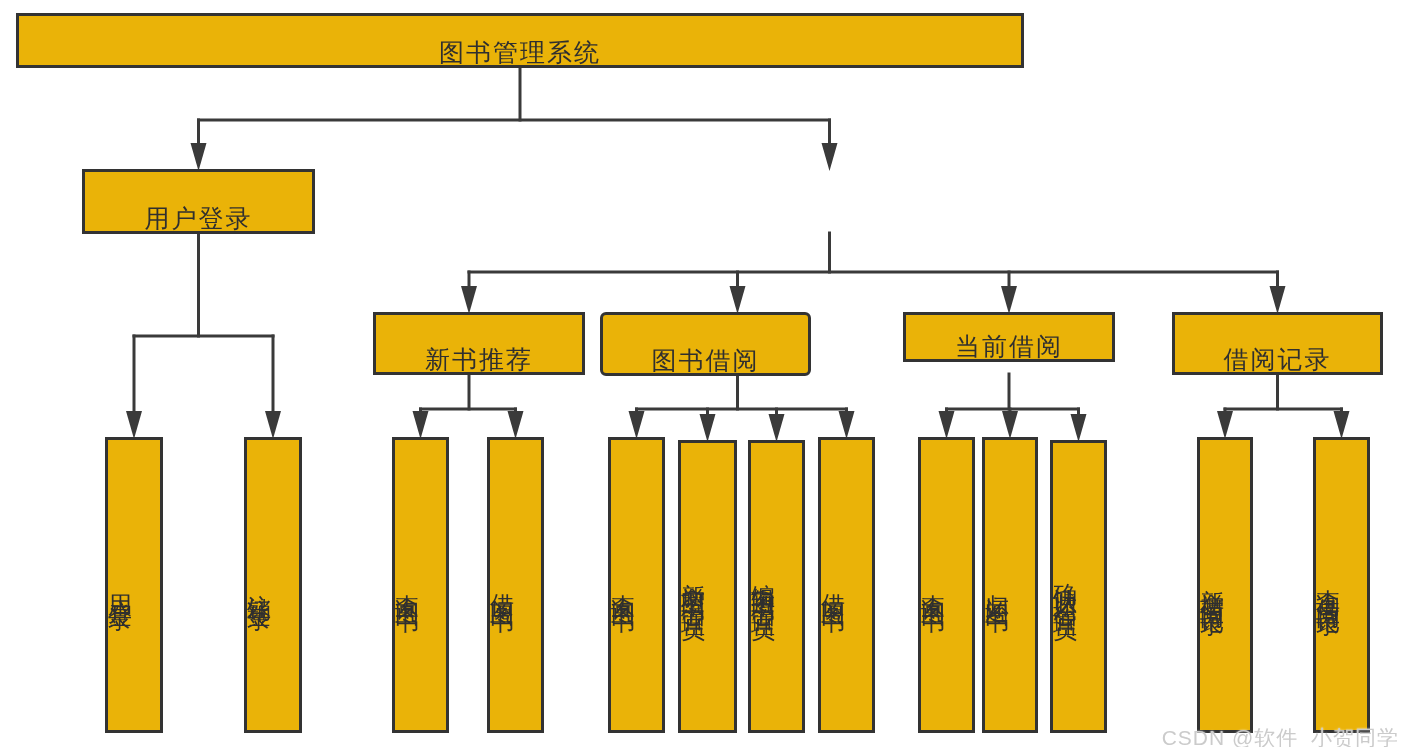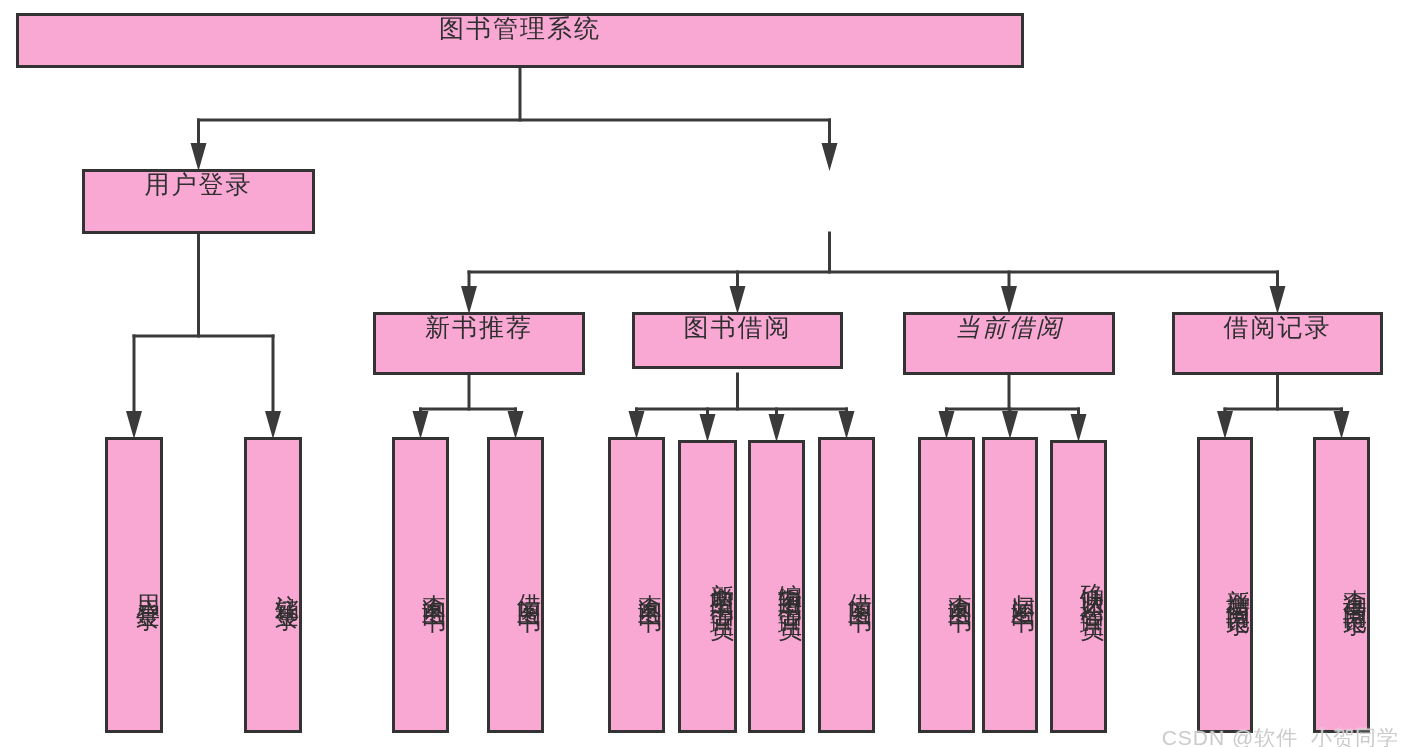--- a/index.html
+++ b/index.html
@@ -6,23 +6,23 @@
   body{
     width:1405px;height:747px;position:relative;overflow:hidden;
     background:#ffffff;
     font-family:"Liberation Sans", sans-serif;
   }
   #canvas{position:absolute;left:0;top:0;width:1405px;height:747px;}
   #connectors{position:absolute;left:0;top:0;z-index:1;}
   .node{
     position:absolute;z-index:2;box-sizing:border-box;
     border:3px solid var(--box-border,#333333);
-    background:#f9a8d4;
+    background:#eab308;
     color:var(--text,#2f2f2f);
-    display:flex;align-items:flex-start;justify-content:center;
+    display:flex;align-items:flex-end;justify-content:center;
     text-align:center;
   }
   .node.h{font-size:25px;letter-spacing:2px;line-height:1;}
   .node.v{
     font-size:24px;letter-spacing:5px;line-height:1;
     writing-mode:vertical-rl;
   }
   .node.v span{display:block;}
   #watermark{
     position:absolute;z-index:3;
@@ -95,24 +95,24 @@
   <div id="watermark">CSDN @软件_小贺同学</div>
 <div class="node h" style="left: 16px; top: 13px; width: 1008px; height: 55px;">
       <span>图书管理系统</span>
     </div>
     <div class="node h" style="left: 82px; top: 169px; width: 233px; height: 65px;">
       <span>用户登录</span>
     </div>
     <div class="node h" style="left: 373px; top: 312px; width: 212px; height: 63px;">
       <span>新书推荐</span>
     </div>
-    <div class="node h" style="left: 632px; top: 312px; width: 211px; height: 57px;">
+    <div class="node h" style="left: 600px; top: 312px; width: 211px; height: 64px; border-radius: 6px;">
       <span>图书借阅</span>
     </div>
-    <div class="node h" style="left: 903px; top: 312px; width: 212px; height: 63px; font-style: italic;">
+    <div class="node h" style="left: 903px; top: 312px; width: 212px; height: 50px;">
       <span>当前借阅</span>
     </div>
     <div class="node h" style="left: 1172px; top: 312px; width: 211px; height: 63px;">
       <span>借阅记录</span>
     </div>
     <div class="node v" style="left: 105px; top: 437px; width: 58px; height: 296px;">
       <span>用户登录</span>
     </div>
     <div class="node v" style="left: 244px; top: 437px; width: 58px; height: 296px;">
       <span>注销登录</span>

